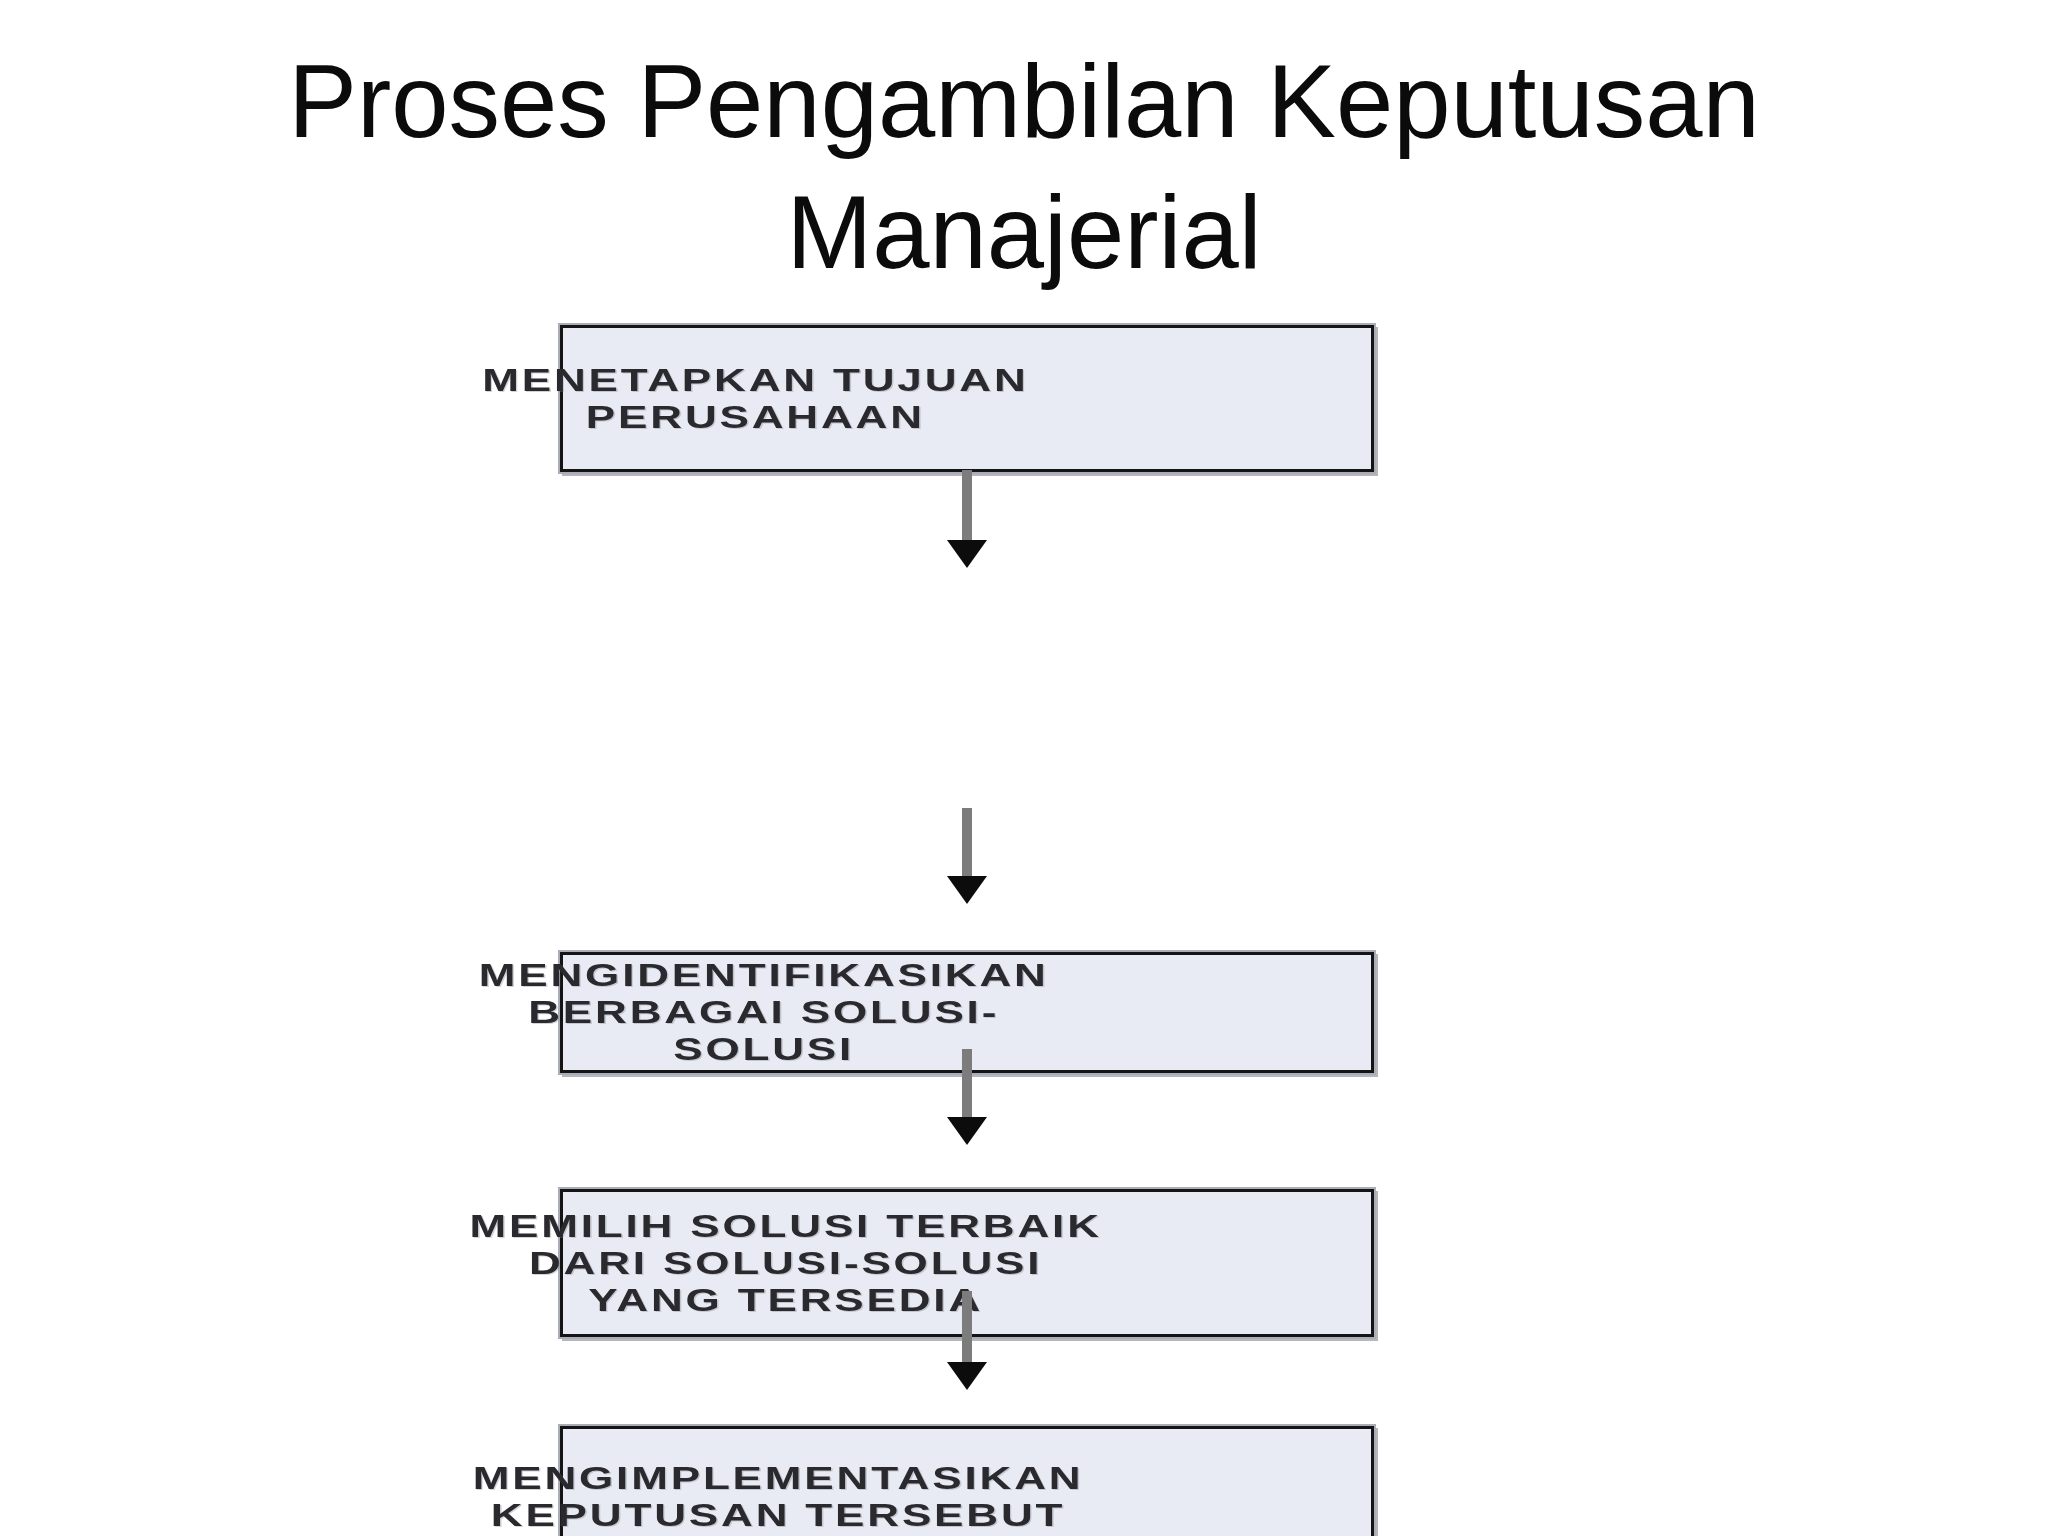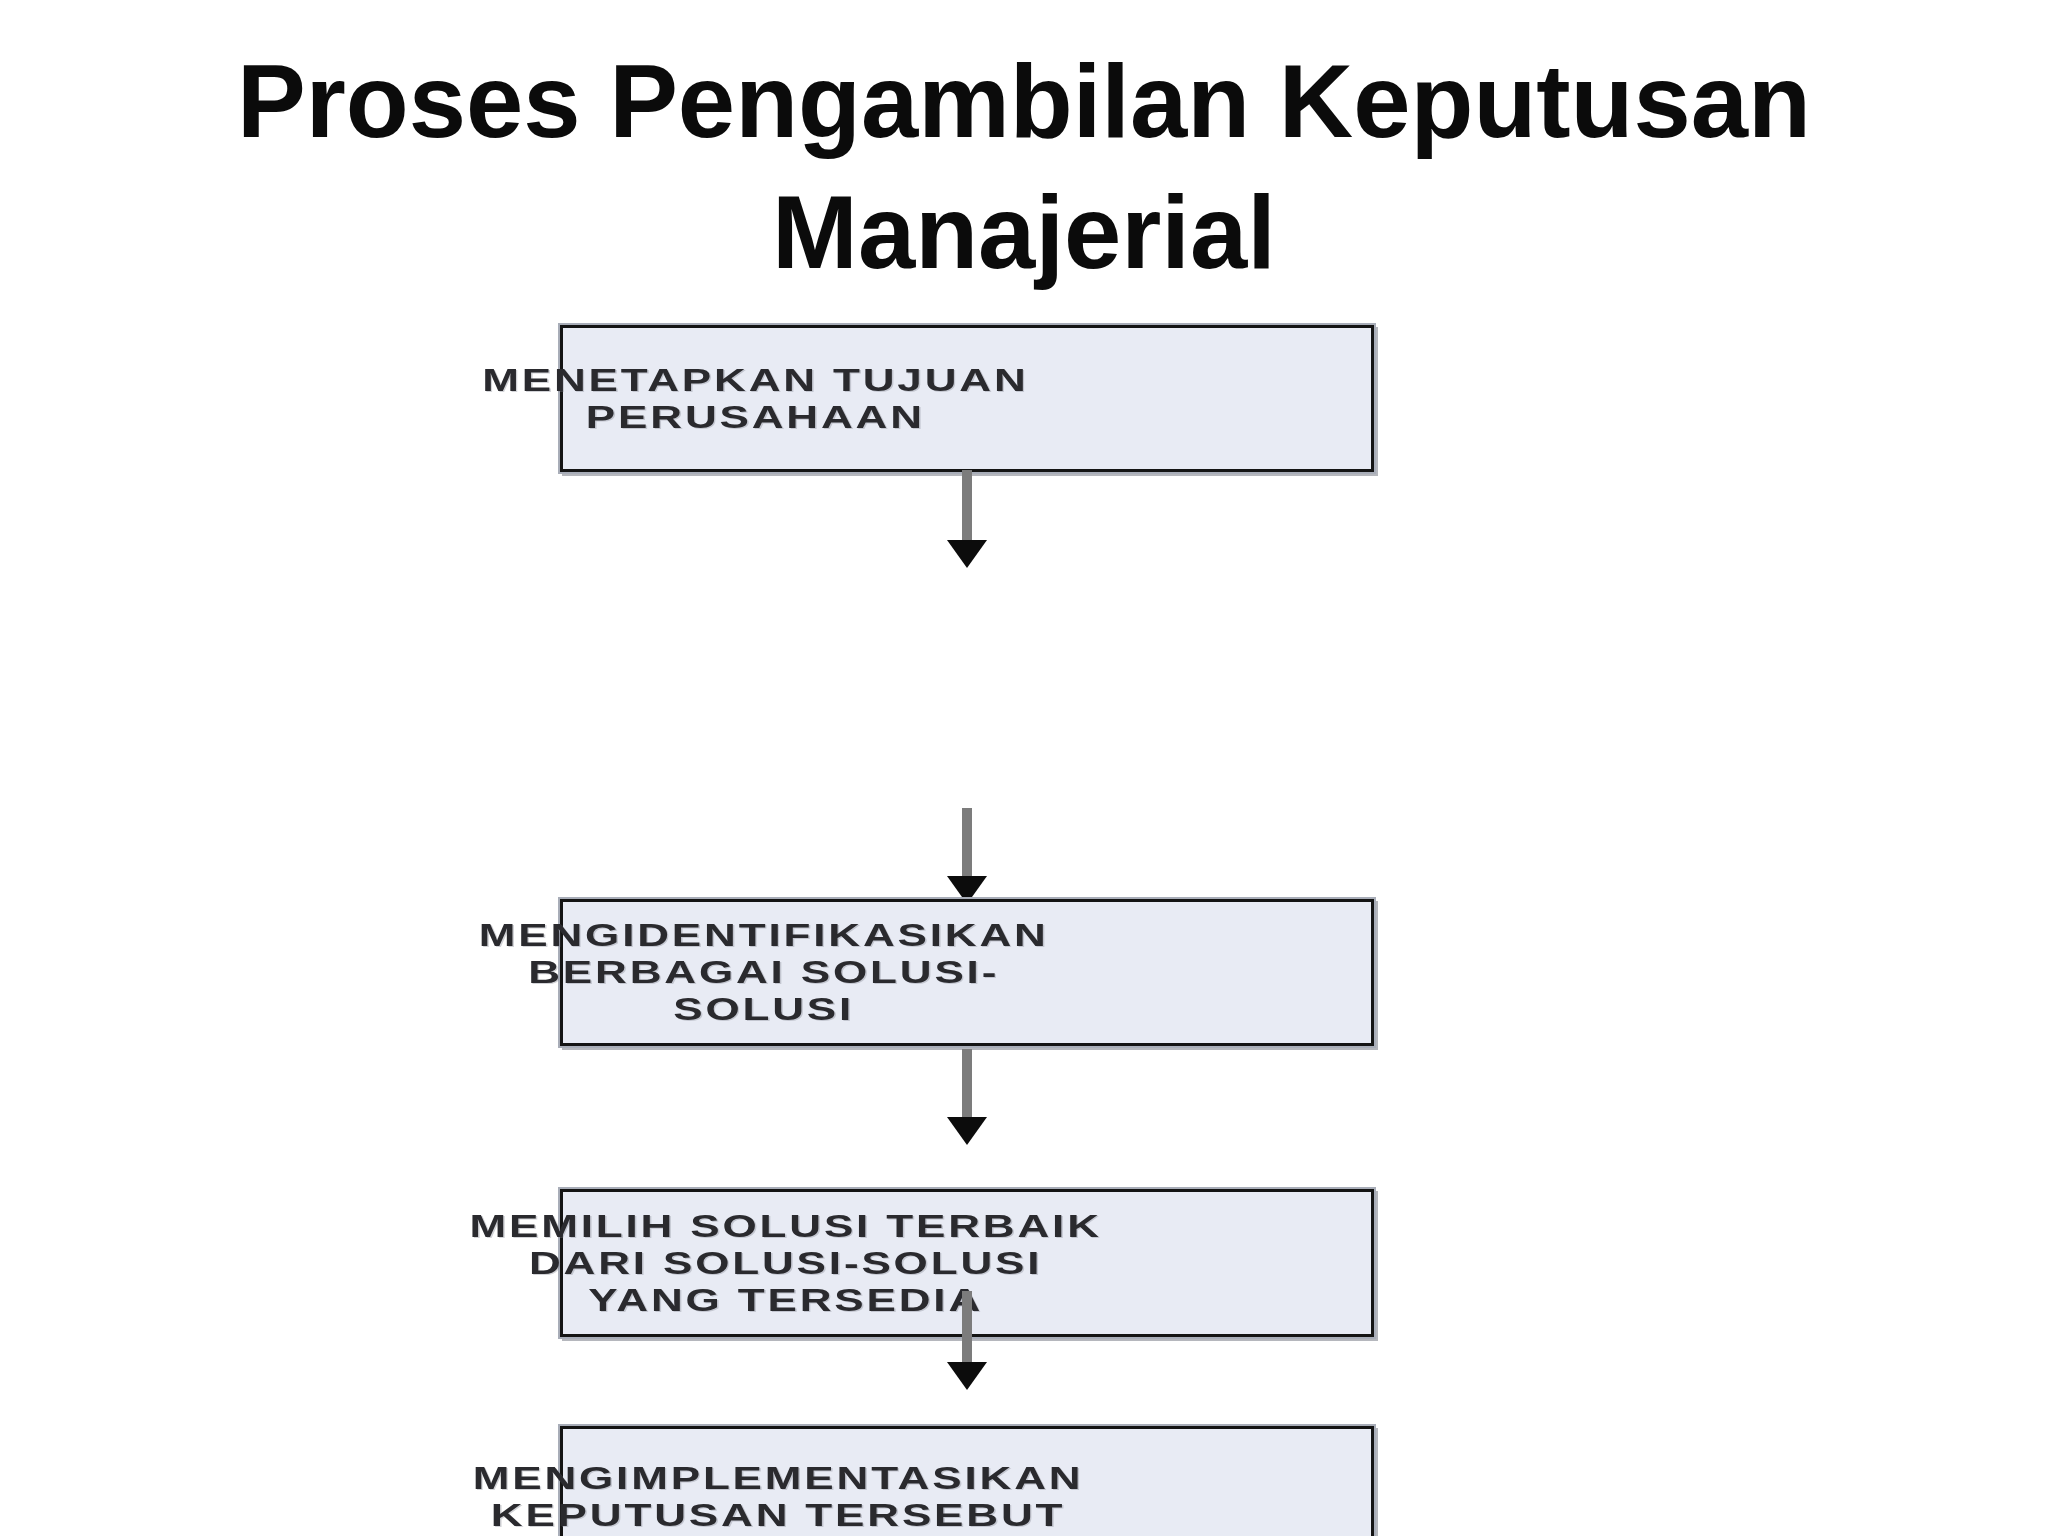--- a/index.html
+++ b/index.html
@@ -31,21 +31,21 @@
   }
   .slide-title {
     position: absolute;
     top: 36px;
     left: 0;
     width: 100%;
     margin: 0;
     text-align: center;
     font-size: 103px;
     line-height: 131px;
-    font-weight: 700;
+    font-weight: 400;
     color: var(--title-text);
     white-space: pre-line;
     letter-spacing: 0px;
   }
   .flow-box {
     position: absolute;
     left: 560px;
     width: 814px;
     box-sizing: border-box;
     background: var(--box-fill);
@@ -88,21 +88,21 @@
     bottom: 0;
     width: 0;
     height: 0;
     border-left: 20px solid transparent;
     border-right: 20px solid transparent;
     border-top: 28px solid var(--arrow-head);
   }
   
   .box-1 { top: 325px;  height: 147px; }
   .box-2 { top: 568px;  height: 242px; }
-  .box-3 { top: 899px;  height: 147px; }
+  .box-3 { top: 952px;  height: 121px; }
   .box-4 { top: 1145px; height: 148px; margin-top: 44px; }
   .box-5 { top: 1426px; height: 142px; }
   .arrow-1 { top: 472px;  height: 96px; }
   .arrow-2 { top: 810px;  height: 94px; }
   .arrow-3 { top: 1051px; height: 94px; }
   .arrow-4 { top: 1293px; height: 97px; }
 </style>
 </head>
 <body>
 

